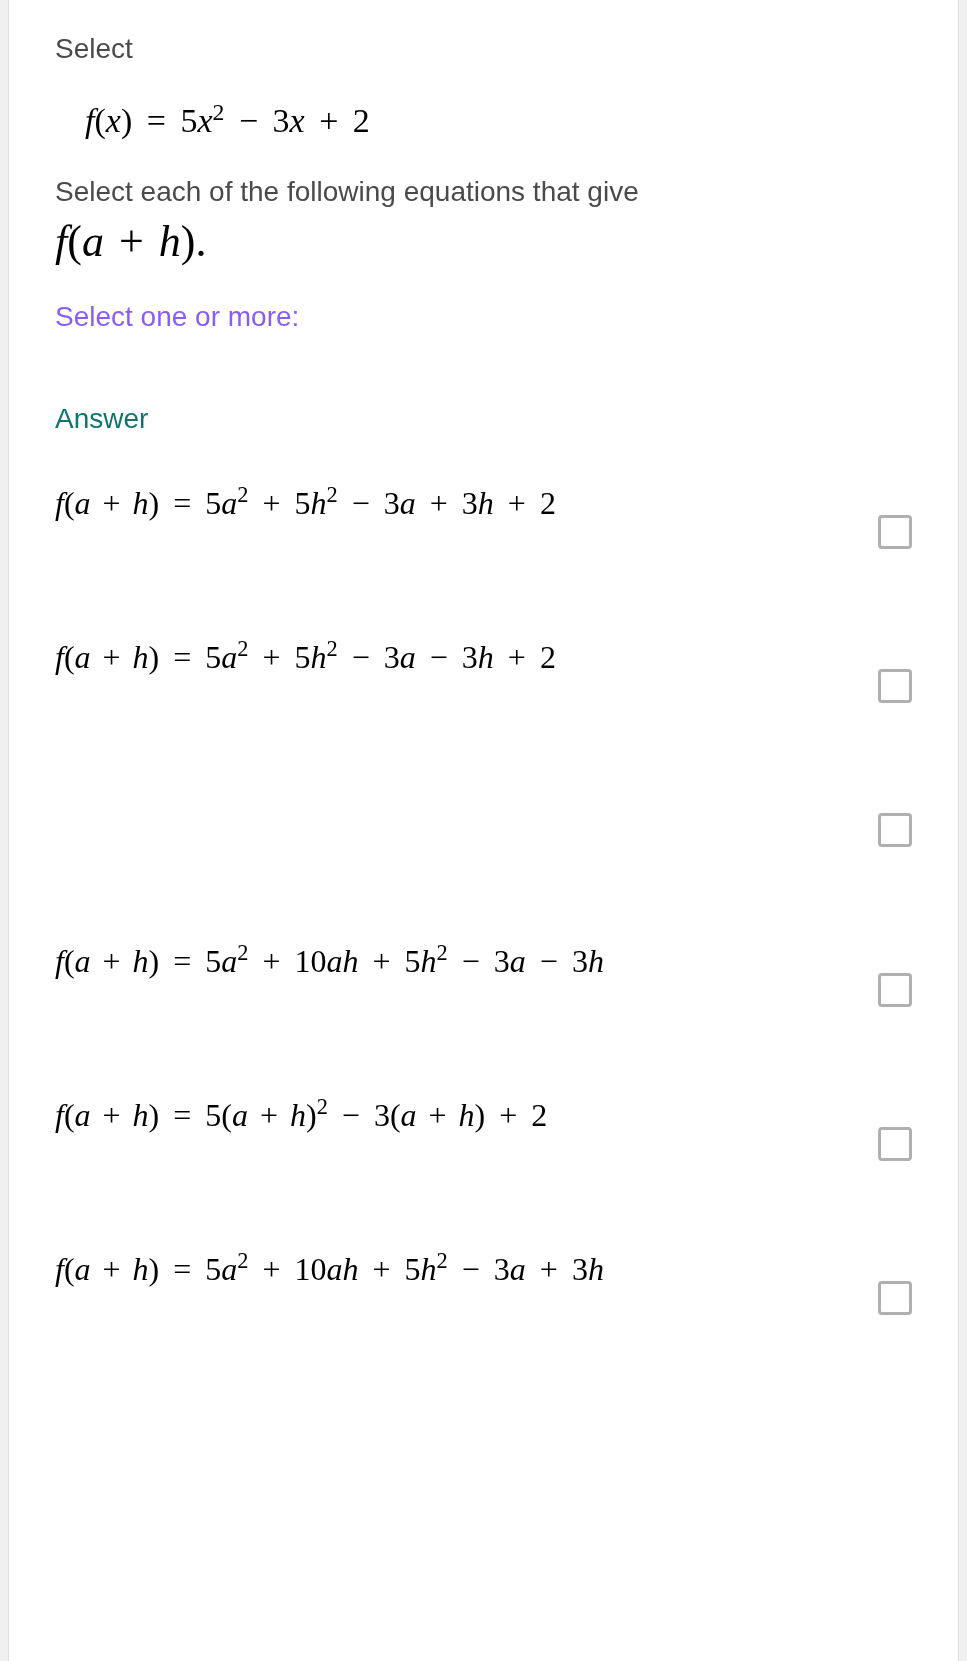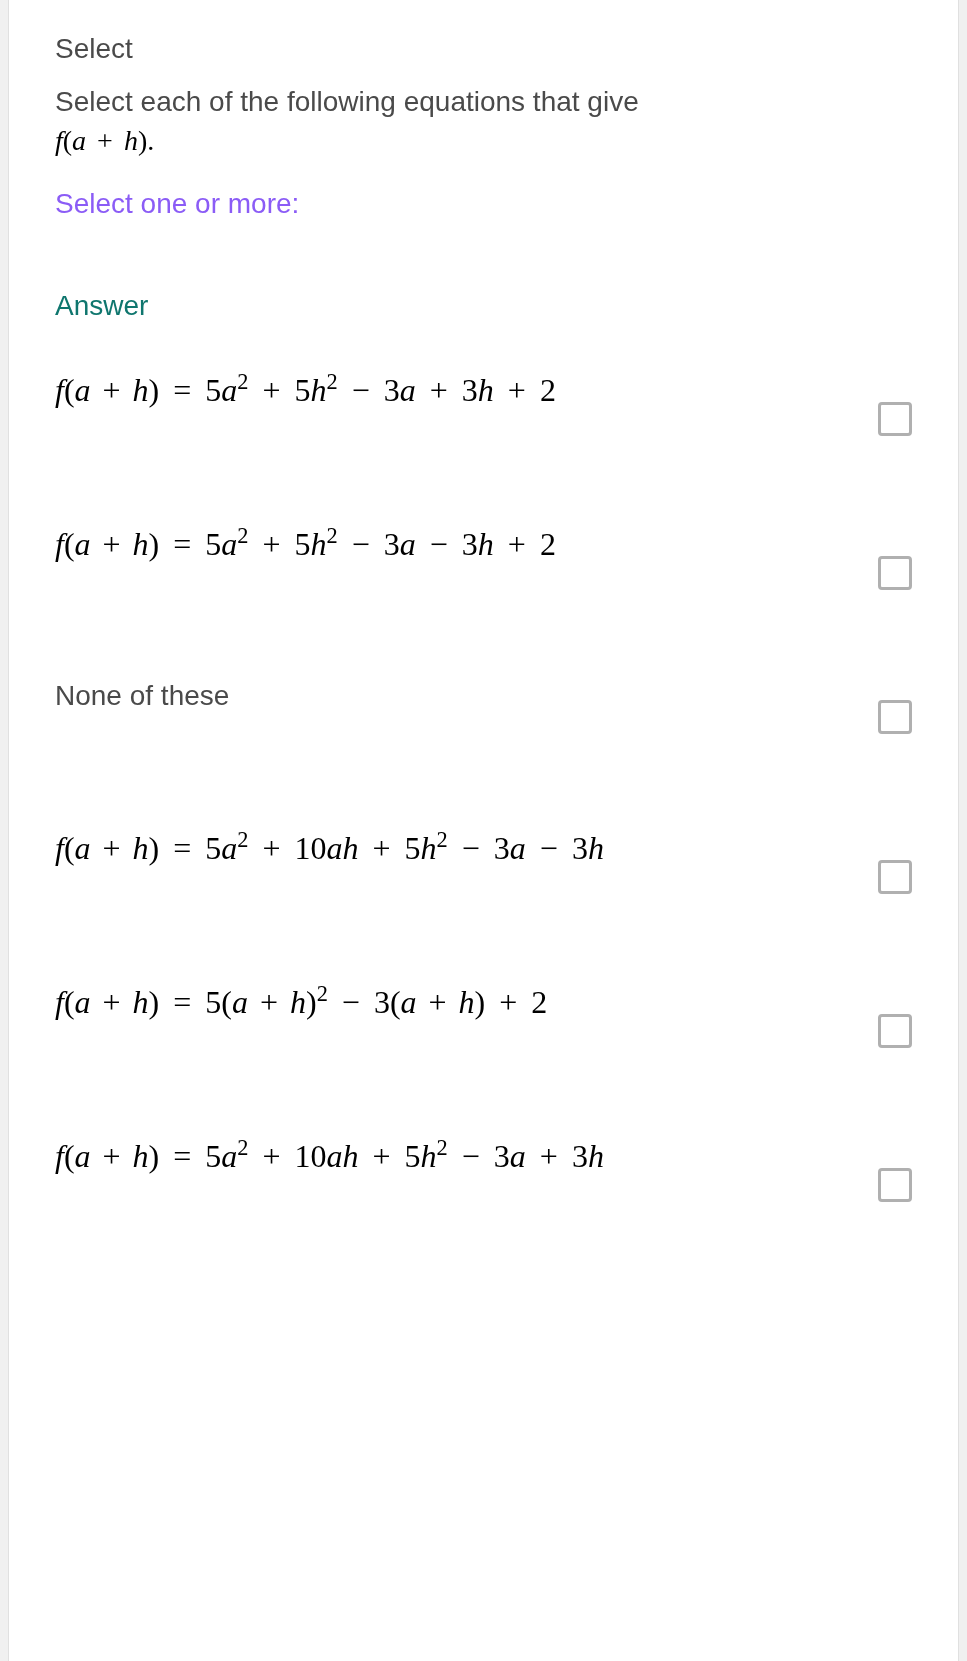--- a/index.html
+++ b/index.html
@@ -47,21 +47,21 @@
     }
     .math-display {
       font-family: "Times New Roman", serif;
       font-size: 34px;
       color: #000;
       padding: 20px 0 20px 30px;
       margin-bottom: 12px;
     }
     .math-inline {
       font-family: "Times New Roman", serif;
-      font-size: 28px;
+      font-size: 44px;
       color: #000;
       font-style: italic;
     }
     .instruction-text {
       font-size: 28px;
       color: #4a4a4a;
       line-height: 1.4;
       margin-bottom: 10px;
     }
     .select-text {
@@ -131,20 +131,21 @@
 </head>
 <body>
 
 <div class="outer-border-left"></div>
 <div class="outer-border-right"></div>
 
 <div class="question-container">
 
   <div class="question-text">Select</div>
 
+  <div class="math-display"><span class="fn">f</span><span class="paren">(</span><span class="fn">x</span><span class="paren">)</span> <span class="op">=</span> <span class="num">5</span><span class="fn">x</span><sup><span class="num">2</span></sup> <span class="op">−</span> <span class="num">3</span><span class="fn">x</span> <span class="op">+</span> <span class="num">2</span></div>
 
   <div class="instruction-text">
     <span>Select each of the following equations that give</span>
     <br>
     <span class="math-inline"><span class="fn">f</span><span class="paren">(</span><span class="fn">a</span> <span class="op" style="padding:0 4px">+</span> <span class="fn">h</span><span class="paren">)</span><span class="num">.</span></span>
   </div>
 
   <div class="select-text">Select one or more:</div>
 
   <div class="answer-heading">Answer</div>
@@ -153,21 +154,20 @@
     <div class="option-math"><span class="fn">f</span><span class="paren">(</span><span class="fn">a</span> <span class="op" style="padding:0 4px">+</span> <span class="fn">h</span><span class="paren">)</span> <span class="op">=</span> <span class="num">5</span><span class="fn">a</span><sup><span class="num">2</span></sup> <span class="op">+</span> <span class="num">5</span><span class="fn">h</span><sup><span class="num">2</span></sup> <span class="op">−</span> <span class="num">3</span><span class="fn">a</span> <span class="op">+</span> <span class="num">3</span><span class="fn">h</span> <span class="op">+</span> <span class="num">2</span></div>
     <div class="checkbox"></div>
   </div>
 
   <div class="option-row">
     <div class="option-math"><span class="fn">f</span><span class="paren">(</span><span class="fn">a</span> <span class="op" style="padding:0 4px">+</span> <span class="fn">h</span><span class="paren">)</span> <span class="op">=</span> <span class="num">5</span><span class="fn">a</span><sup><span class="num">2</span></sup> <span class="op">+</span> <span class="num">5</span><span class="fn">h</span><sup><span class="num">2</span></sup> <span class="op">−</span> <span class="num">3</span><span class="fn">a</span> <span class="op">−</span> <span class="num">3</span><span class="fn">h</span> <span class="op">+</span> <span class="num">2</span></div>
     <div class="checkbox"></div>
   </div>
 
   <div class="option-row">
-    <div class="option-plain">None of these</div>
     <div class="checkbox checkbox-none"></div>
   </div>
 
   <div class="option-row">
     <div class="option-math"><span class="fn">f</span><span class="paren">(</span><span class="fn">a</span> <span class="op" style="padding:0 4px">+</span> <span class="fn">h</span><span class="paren">)</span> <span class="op">=</span> <span class="num">5</span><span class="fn">a</span><sup><span class="num">2</span></sup> <span class="op">+</span> <span class="num">10</span><span class="fn">ah</span> <span class="op">+</span> <span class="num">5</span><span class="fn">h</span><sup><span class="num">2</span></sup> <span class="op">−</span> <span class="num">3</span><span class="fn">a</span> <span class="op">−</span> <span class="num">3</span><span class="fn">h</span></div>
     <div class="checkbox"></div>
   </div>
 
   <div class="option-row">
     <div class="option-math"><span class="fn">f</span><span class="paren">(</span><span class="fn">a</span> <span class="op" style="padding:0 4px">+</span> <span class="fn">h</span><span class="paren">)</span> <span class="op">=</span> <span class="num">5</span><span class="paren">(</span><span class="fn">a</span> <span class="op" style="padding:0 4px">+</span> <span class="fn">h</span><span class="paren">)</span><sup><span class="num">2</span></sup> <span class="op">−</span> <span class="num">3</span><span class="paren">(</span><span class="fn">a</span> <span class="op" style="padding:0 4px">+</span> <span class="fn">h</span><span class="paren">)</span> <span class="op">+</span> <span class="num">2</span></div>

